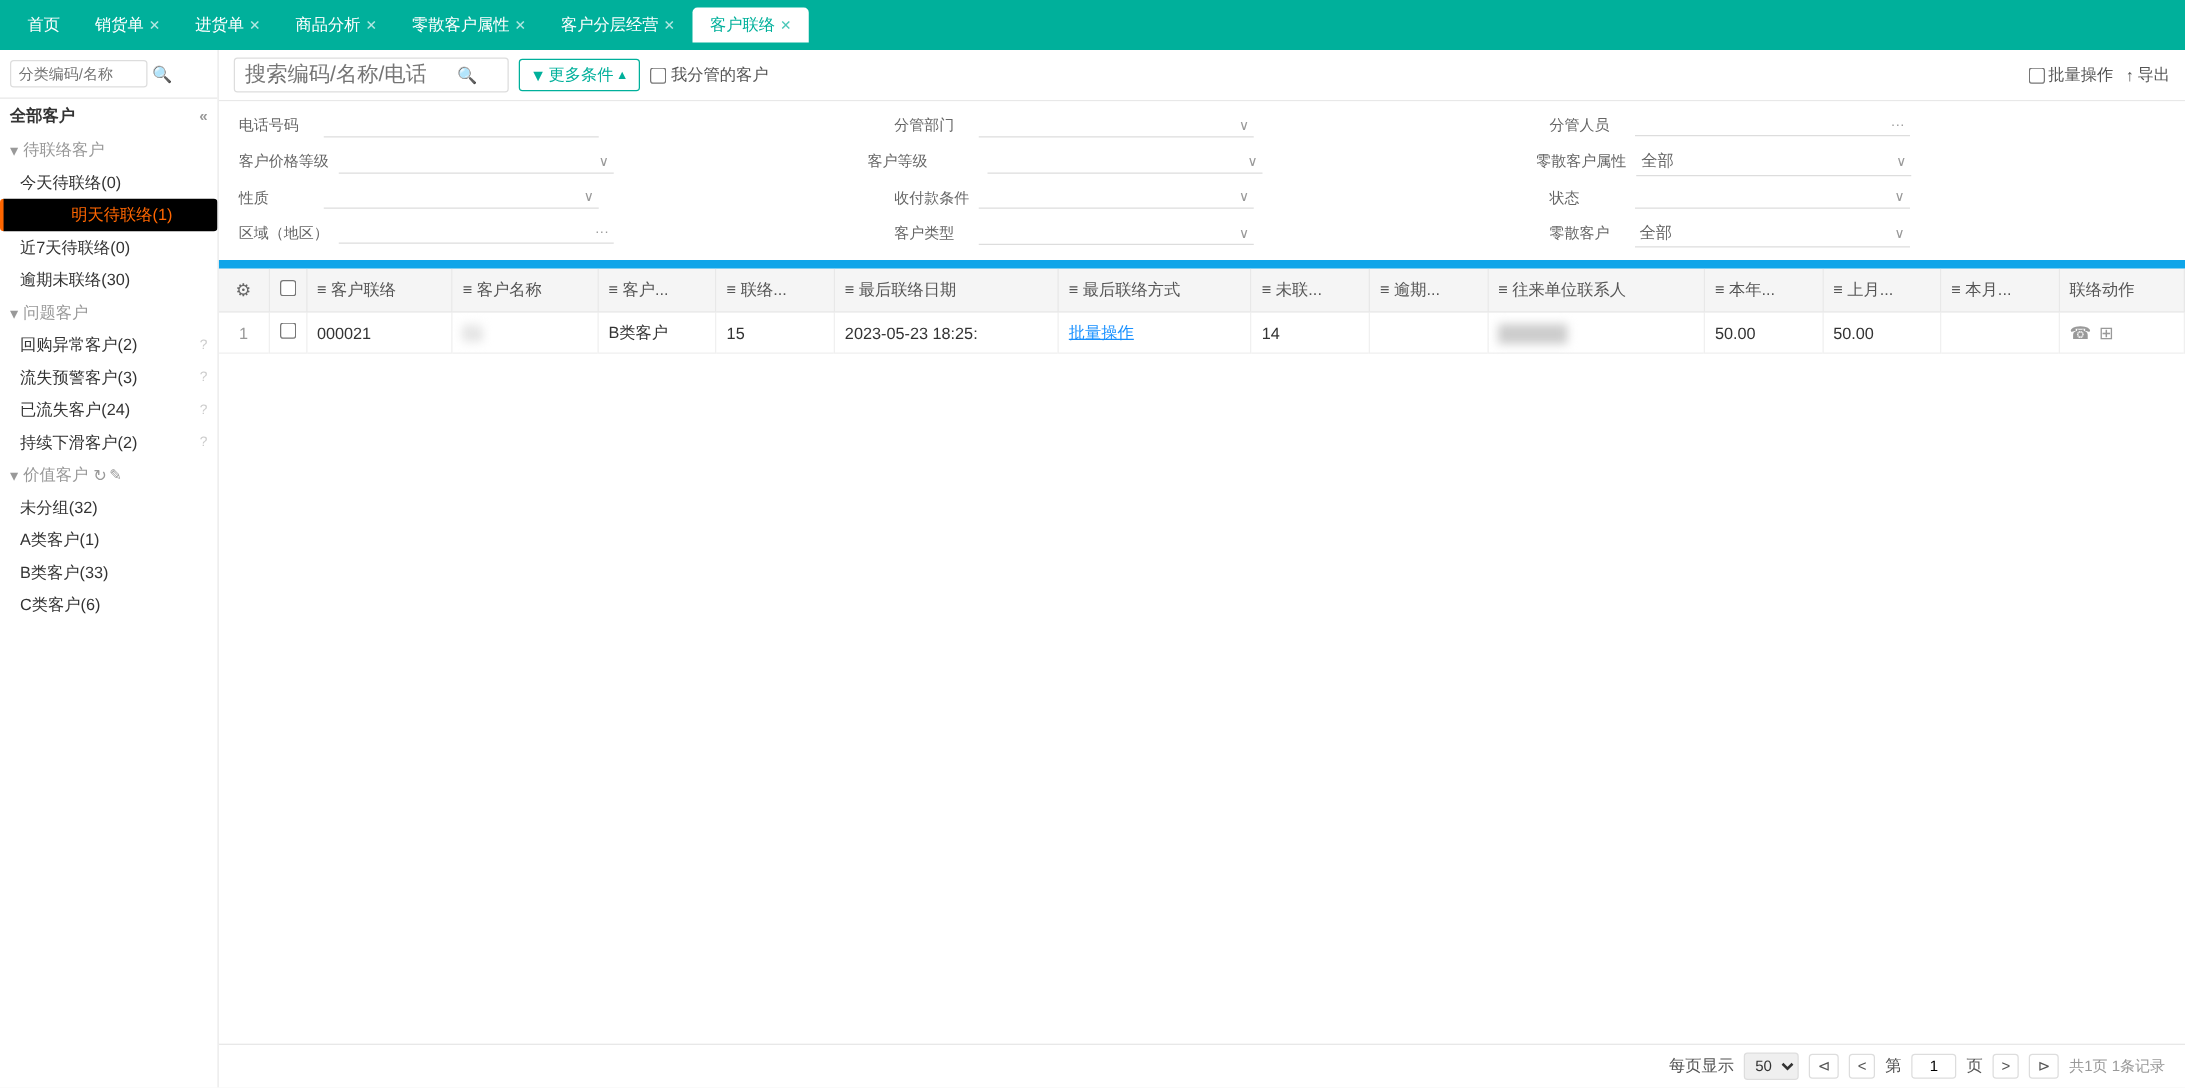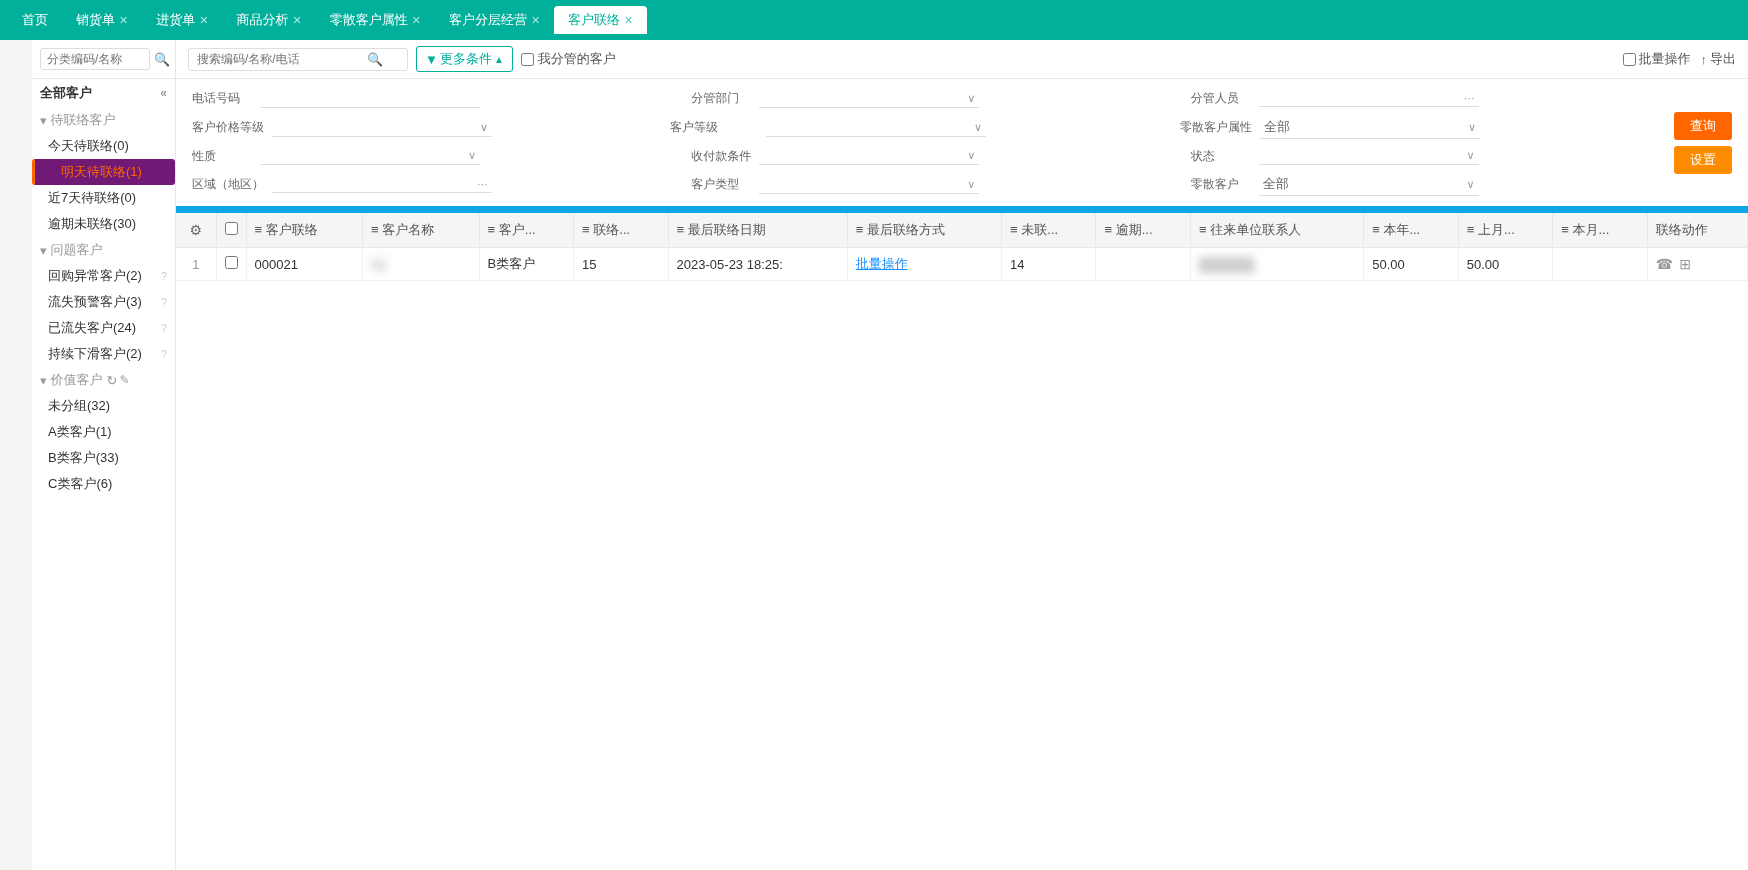--- a/index.html
+++ b/index.html
@@ -8,30 +8,30 @@
     
     .top-nav { background: #00b09b; display: flex; align-items: center; height: 40px; padding: 0 8px; }
     .nav-item { color: #fff; padding: 0 14px; height: 28px; display: flex; align-items: center; cursor: pointer; white-space: nowrap; font-size: 13px; }
     .nav-item.active { background: #fff; color: #00b09b; border-radius: 4px 4px 0 0; }
     .nav-close { margin-left: 4px; font-size: 11px; opacity: 0.7; }
 
     
     .main-layout { display: flex; height: calc(100vh - 40px); }
 
     
-    .sidebar { width: 144px; background: #fff; border-right: 1px solid #e8e8e8; overflow-y: auto; flex-shrink: 0; margin-left: 32px; }
+    .sidebar { width: 175px; background: #fff; border-right: 1px solid #e8e8e8; overflow-y: auto; flex-shrink: 0; }
     .sidebar-search { display: flex; align-items: center; padding: 8px 8px; border-bottom: 1px solid #e8e8e8; }
     .sidebar-search input { border: 1px solid #ddd; border-radius: 3px; padding: 3px 6px; width: 110px; font-size: 12px; outline: none; }
     .sidebar-search .search-icon { margin-left: 4px; color: #999; cursor: pointer; }
     .sidebar-all { display: flex; align-items: center; padding: 5px 8px; font-weight: bold; color: #333; cursor: pointer; }
     .sidebar-all .collapse-icon { margin-left: auto; color: #999; font-size: 12px; }
     .sidebar-group-title { color: #999; font-size: 12px; padding: 4px 8px; display: flex; align-items: center; }
     .sidebar-group-title .arrow { margin-right: 4px; }
     .sidebar-item { padding: 4px 8px 4px 16px; cursor: pointer; color: #333; display: flex; align-items: center; border-radius: 3px; }
-    .sidebar-item.active { background: #701a75; color: #ff6600; border-left: 3px solid #ff6600; padding-left: 26px; }
+    .sidebar-item.active { background: #000000; color: #ff6600; border-left: 3px solid #ff6600; padding-left: 26px; justify-content: center; }
     .sidebar-item .help-icon { margin-left: auto; color: #ccc; font-size: 11px; }
 
     
     .content-area { flex: 1; display: flex; flex-direction: column; overflow: hidden; }
 
     
     .toolbar { background: #fff; border-bottom: 1px solid #e8e8e8; padding: 6px 12px; display: flex; align-items: center; gap: 8px; }
     .toolbar-search { display: flex; align-items: center; border: 1px solid #ddd; border-radius: 3px; padding: 3px 8px; width: 220px; }
     .toolbar-search input { border: none; outline: none; font-size: 12px; width: 170px; }
     .filter-btn { display: flex; align-items: center; color: #00b09b; cursor: pointer; font-size: 12px; gap: 2px; border: 1px solid #00b09b; border-radius: 3px; padding: 3px 8px; }
@@ -184,21 +184,21 @@
     </div>
     <div class="sidebar-item">
       <span>C类客户(6)</span>
     </div>
   </div>
 
   <div class="content-area">
 
     <div class="toolbar">
       <div class="toolbar-search">
-        <input type="text" style="border: none; outline: none; font-size: 12px; width: 170px;" placeholder="搜索编码/名称/电话">
+        <input type="text" style="border: none; outline: none; font-size: 17px; width: 170px;" placeholder="搜索编码/名称/电话">
         <span style="color:#999;cursor:pointer;">🔍</span>
       </div>
       <div class="filter-btn">
         <span style="color:#00b09b;">▼</span>
         <span>更多条件</span>
         <span class="arrow">▲</span>
       </div>
       <label class="my-customer-check">
         <input type="checkbox" style="">
         <span>我分管的客户</span>
@@ -306,24 +306,20 @@
             <div class="filter-item" style="margin-left:32px;">
               <span class="filter-label">零散客户</span>
               <div class="filter-select" style="flex:1;min-width:0;max-width:220px;">
                 <span>全部</span>
                 <span class="sel-arrow">∨</span>
               </div>
             </div>
           </div>
         </div>
 
-        <div class="filter-actions" style="padding-left:16px;min-width:70px;">
-          <button class="action-btn-query">查询</button>
-          <button class="action-btn-reset" style="margin-top:6px;background:#ff8c00;">设置</button>
-        </div>
       </div>
     </div>
 
     <div class="table-area">
       <table>
         <thead>
           <tr>
             <th>
               <span class="gear-icon">⚙</span>
             </th>
@@ -411,14 +407,28 @@
               <div class="action-icons">
                 <span class="action-icon" title="联络">☎</span>
                 <span class="action-icon" title="更多">⊞</span>
               </div>
             </td>
           </tr>
         </tbody>
       </table>
     </div>
 
+    <div class="table-footer">
+      <span>每页显示</span>
+      <select class="page-size-select">
+        <option>50</option>
+      </select>
+      <button class="page-btn">⊲</button>
+      <button class="page-btn">&lt;</button>
+      <span>第</span>
+      <input type="text" class="page-input" value="1" style="">
+      <span>页</span>
+      <button class="page-btn">&gt;</button>
+      <button class="page-btn">⊳</button>
+      <span class="total-info">共1页 1条记录</span>
+    </div>
   </div>
 </div>
 
 </body></html>

